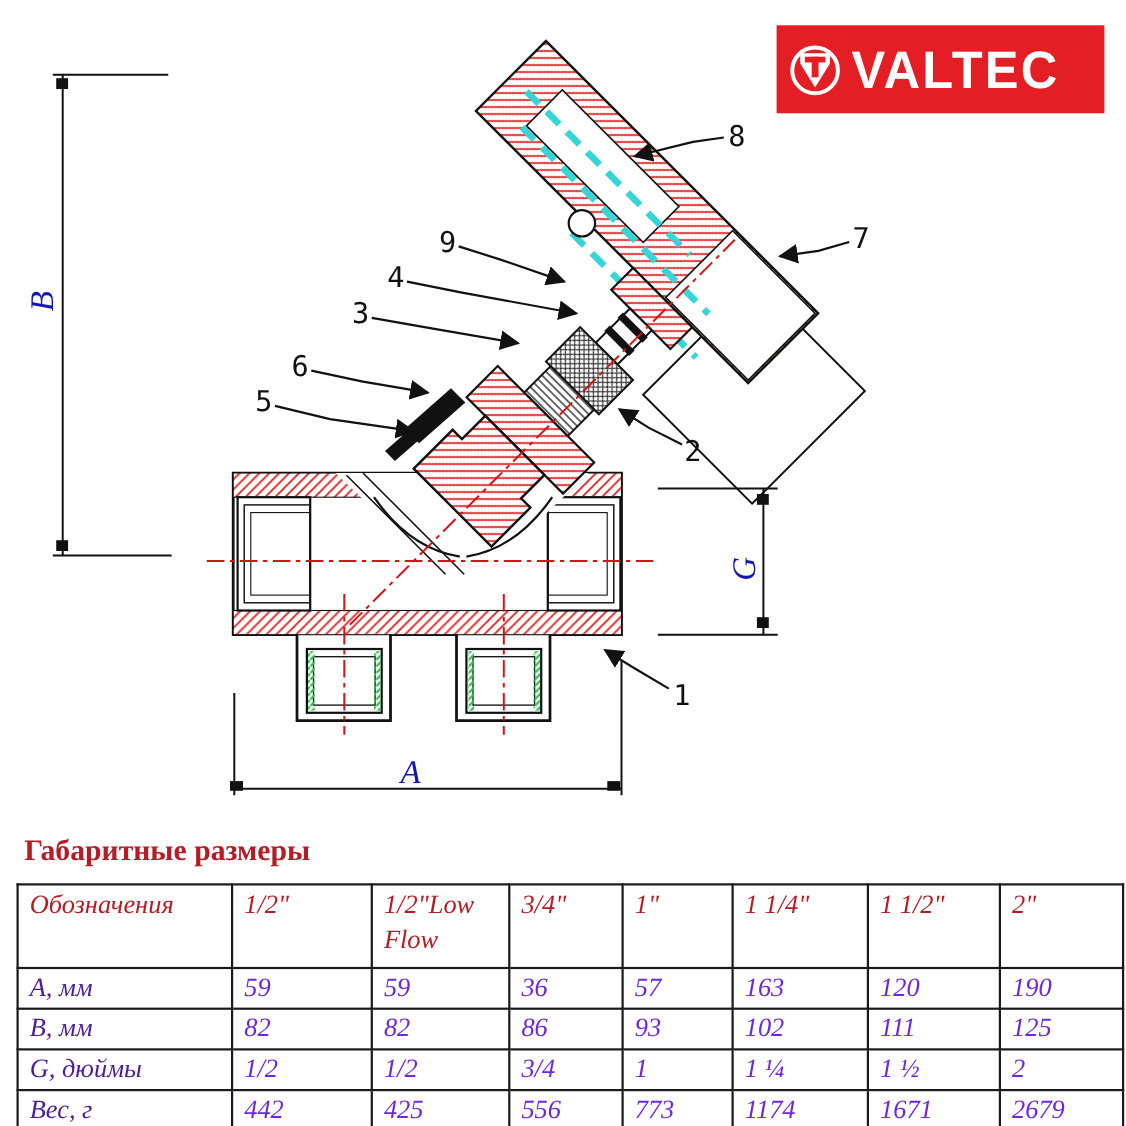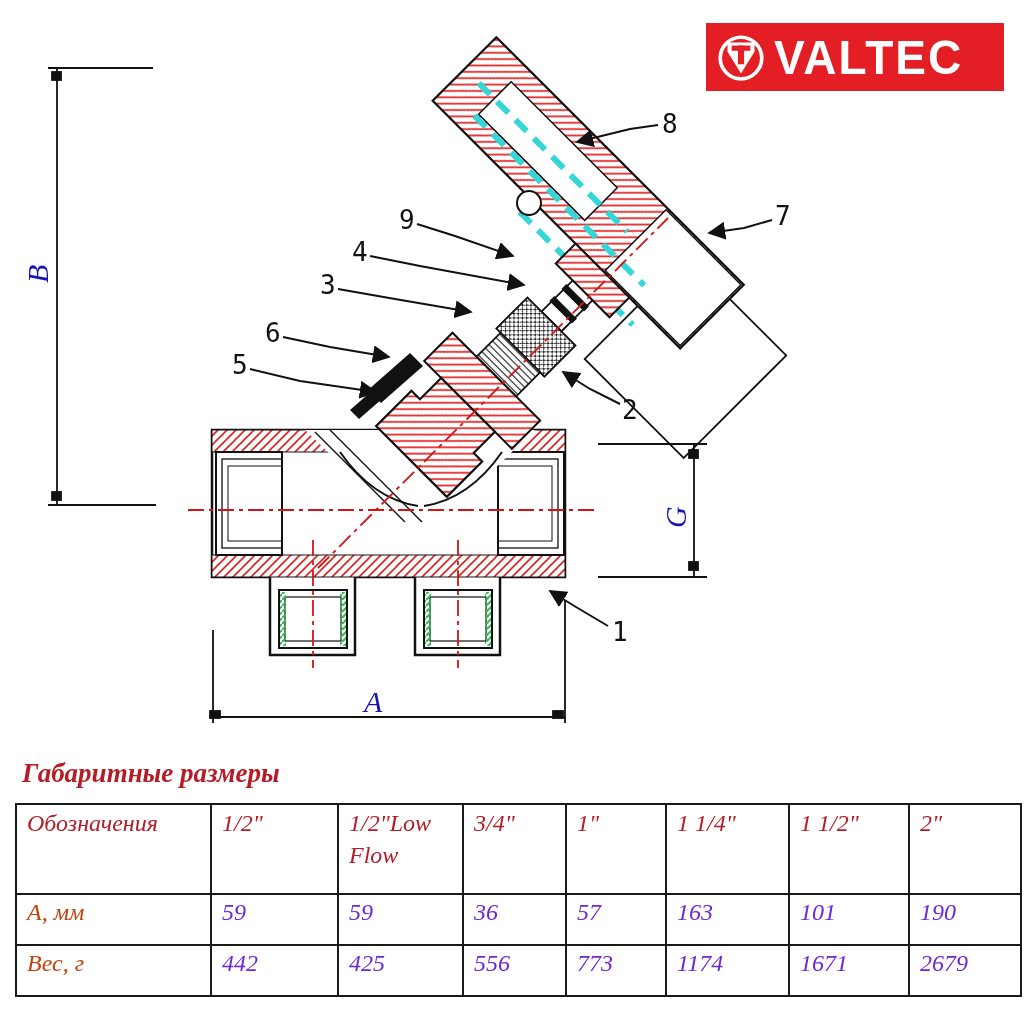--- a/index.html
+++ b/index.html
@@ -1,39 +1,39 @@
 <!DOCTYPE html>
 <html><head>
 <meta charset="utf-8">
 <style>
   html,body{margin:0;padding:0;background:#fff;}
   #page{position:relative;width:1024px;height:1024px;background:#ffffff;overflow:hidden;
         font-family:"Liberation Serif", serif;}
   
-  .logo{position:absolute;left:706px;top:23px;width:298px;height:68px;background:#e31e24;
+  .logo{position:absolute;left:706px;top:23px;width:298px;height:80px;background:#e31e24;
         display:flex;align-items:center;padding:0 16px 0 8px;box-sizing:border-box;gap:6px;}
   .logo-text{color:#fff;font-family:"Liberation Sans",sans-serif;font-weight:900;
         font-size:46px;letter-spacing:2px;line-height:1;transform:scaleY(1.04);}
   
   #drawing{position:absolute;left:0;top:0;}
   .callout{font-family:"DejaVu Sans Mono",monospace;font-size:26px;fill:#111;}
   .dimlabel{font-family:"Liberation Serif",serif;font-style:italic;font-size:30px;fill:#1515b5;}
   
   .caption{position:absolute;left:22px;top:758px;color:#b51c25;
-        font-family:"Liberation Serif",serif;font-style:italic;font-weight:bold;font-size:27px;}
+        font-family:"Liberation Serif",serif;font-weight:bold;font-size:27px;}
   
   table.dims{position:absolute;left:15px;top:803px;width:1005px;border-collapse:collapse;
         table-layout:fixed;background:#fff;}
-  table.dims th, table.dims td{border:2px solid #1a1a1a;padding:2px 6px 16px 10px;
+  table.dims th, table.dims td{border:2px solid #1a1a1a;padding:2px 6px 2px 10px;
         text-align:left;vertical-align:top;overflow:hidden;}
   table.dims th{height:70px;font-family:"Liberation Serif",serif;font-style:italic;
         font-weight:normal;color:#b51c25;font-size:24px;line-height:1.35;}
   table.dims td{height:31px;font-family:"Liberation Serif",serif;font-size:24px;color:#6d28d9;
         vertical-align:middle;font-style:italic;}
-  table.dims td.rowlabel{font-style:italic;color:#c2410c;}
+  table.dims td.rowlabel{font-style:italic;color:#4c1d95;}
 </style>
 </head>
 <body>
 
 <div id="page">
 
   <svg id="drawing" width="1024" height="755" viewBox="0 0 1024 755">
     <defs>
       <pattern id="hr" width="9" height="9" patternUnits="userSpaceOnUse">
         <rect width="9" height="9" fill="#fff"></rect>
@@ -183,22 +183,42 @@
       </tr>
     </thead>
     <tbody>
       <tr>
         <td class="rowlabel">А, мм</td>
         <td>59</td>
         <td>59</td>
         <td>36</td>
         <td>57</td>
         <td>163</td>
-        <td>101</td>
+        <td>120</td>
         <td>190</td>
+      </tr>
+      <tr>
+        <td class="rowlabel">В, мм</td>
+        <td>82</td>
+        <td>82</td>
+        <td>86</td>
+        <td>93</td>
+        <td>102</td>
+        <td>111</td>
+        <td>125</td>
+      </tr>
+      <tr>
+        <td class="rowlabel">G, дюймы</td>
+        <td>1/2</td>
+        <td>1/2</td>
+        <td>3/4</td>
+        <td>1</td>
+        <td>1 ¼</td>
+        <td>1 ½</td>
+        <td>2</td>
       </tr>
       <tr>
         <td class="rowlabel">Вес, г</td>
         <td>442</td>
         <td>425</td>
         <td>556</td>
         <td>773</td>
         <td>1174</td>
         <td>1671</td>
         <td>2679</td>

